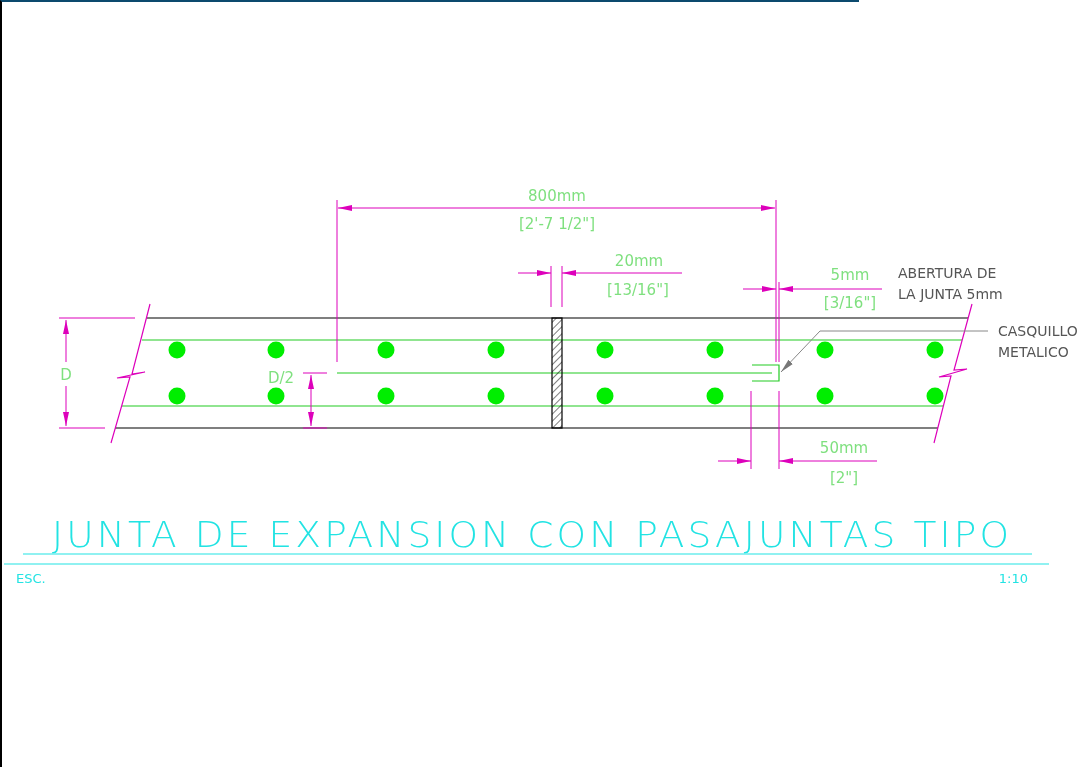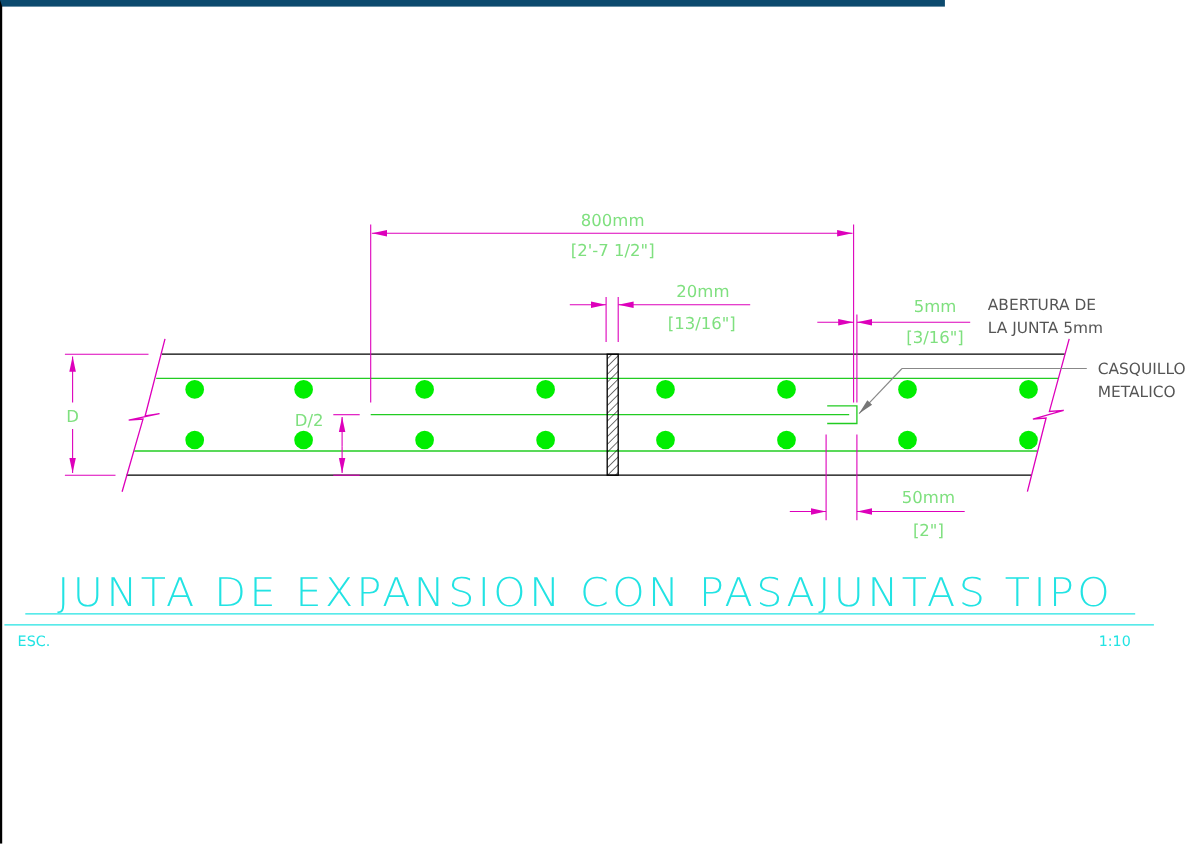--- a/index.html
+++ b/index.html
@@ -2,21 +2,21 @@
 <html><head>
   <meta charset="utf-8">
   <style>
     html, body { margin: 0; padding: 0; background: #ffffff; }
     body { width: 1085px; height: 767px; overflow: hidden; position: relative; }
     #canvas {
       position: absolute; left: 0; top: 0;
       width: 859px; height: 767px;
       box-sizing: border-box;
       border-left: 2px solid #000000;
-      border-top: 6px solid #0c4a6e;
+      border-top: 2px solid #0c4a6e;
     }
     svg { position: absolute; left: 0; top: 0; }
     .txt { font-family: "DejaVu Sans", sans-serif; }
     .dimtxt { fill: #7fe07f; font-size: 15px; font-weight: normal; }
     .notetxt { fill: #555555; font-size: 14px; }
     .titletxt { fill: #22e3e3; font-size: 36px; letter-spacing: 3px; font-weight: 200; }
     .smalltxt { fill: #22e3e3; font-size: 13px; }
   </style>
 </head>
 <body>

